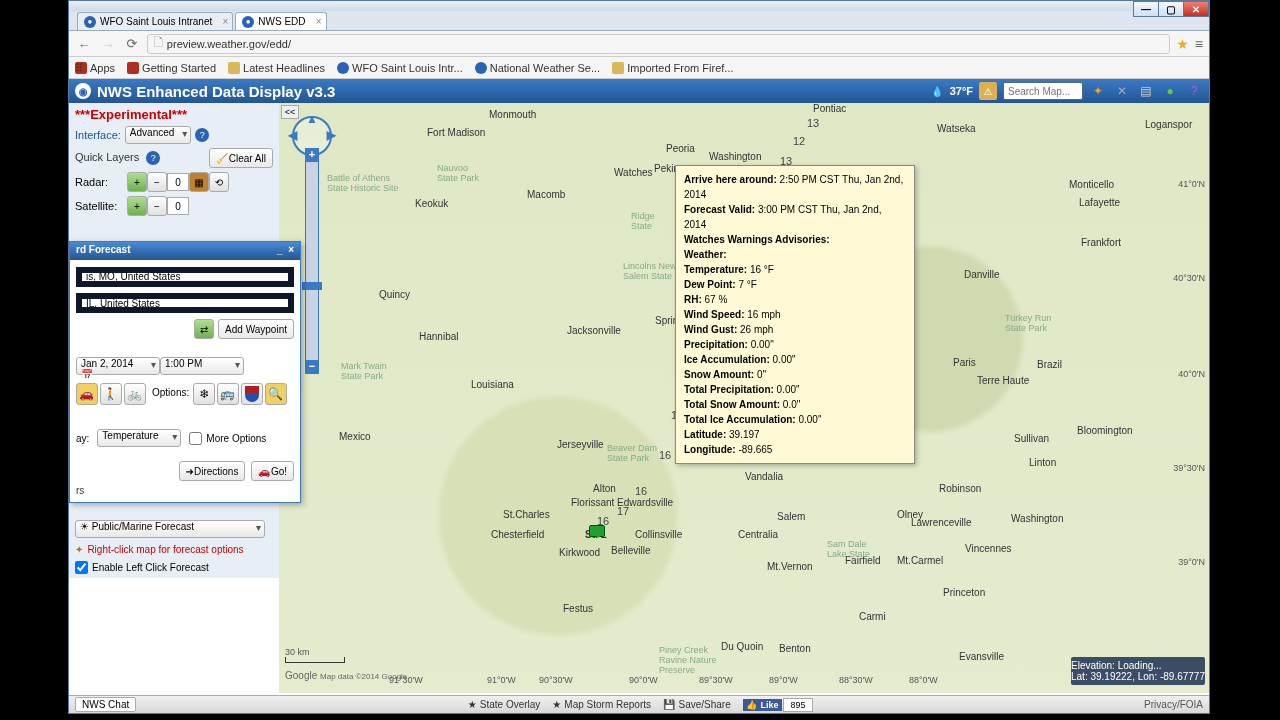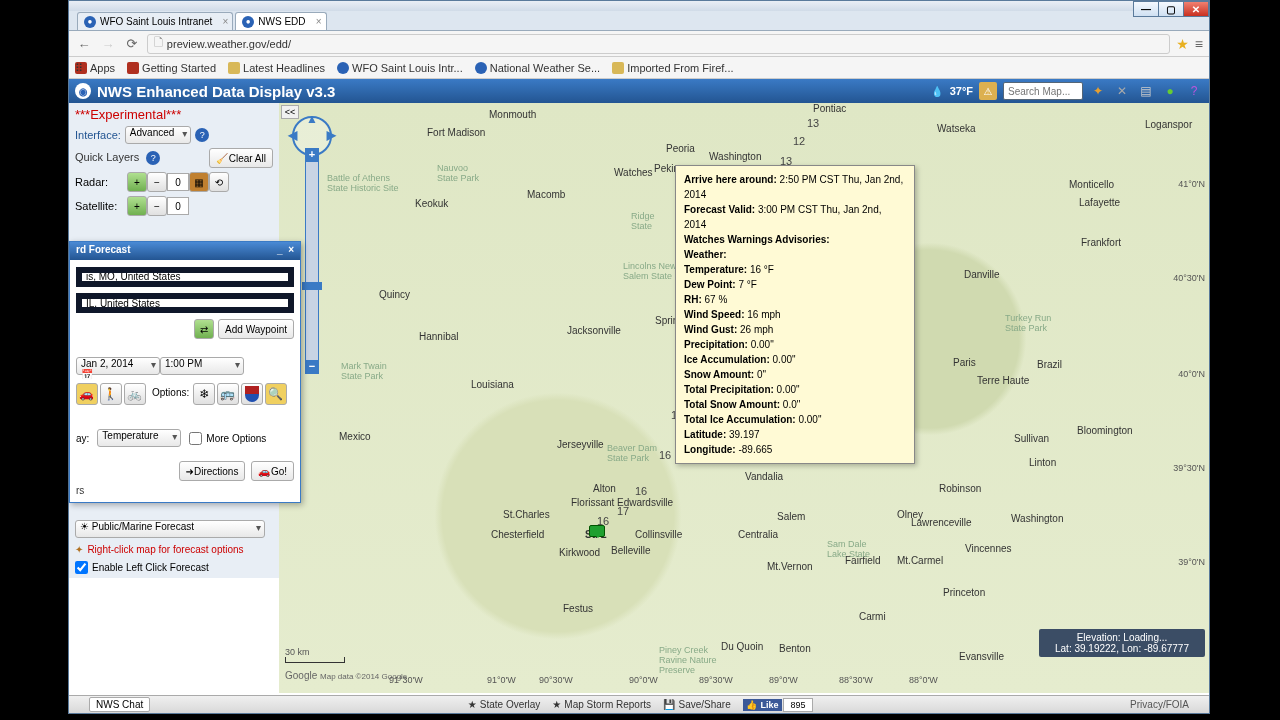--- a/index.html
+++ b/index.html
@@ -29,21 +29,21 @@
 .app-logo{width:16px;height:16px;border-radius:50%;background:#fff;margin-right:6px;display:flex;align-items:center;justify-content:center;color:#2a62b5;font-size:10px;font-weight:bold}
 .app-title{font-size:15px;font-weight:bold;flex:1}
 .app-r{display:flex;align-items:center;gap:6px}
 .temp-ico{color:#8cf;font-size:10px}
 .temp-v{font-size:11px;font-weight:bold}
 .head-btn{width:18px;height:18px;background:#dcb050;border-radius:2px;font-size:10px;display:flex;align-items:center;justify-content:center}
 .search-box{width:80px;height:18px;border:1px solid #567;background:#fff;font-size:10px;color:#888;padding:0 4px;border-radius:2px}
 .tool-ico{width:18px;height:18px;display:flex;align-items:center;justify-content:center;font-size:12px}
 .content{position:relative;height:590px}
 .sidebar{position:absolute;left:0;top:0;width:210px;background:#e8eef5;padding:4px 6px;font-size:11px;z-index:5}
-.exp{color:#c00;font-weight:normal;font-size:13px}
+.exp{color:#c00;font-weight:bold;font-size:13px}
 .collapse-btn{position:absolute;right:-20px;top:2px;width:18px;height:14px;background:#f0f0f0;border:1px solid #aaa;font-size:9px;text-align:center;line-height:12px}
 .row{display:flex;align-items:center;margin:4px 0}
 .lbl{color:#235592;font-weight:normal;margin-right:4px}
 .sel{border:1px solid #aaa;background:linear-gradient(#fff,#e8e8e8);height:18px;font-size:10px;padding:0 16px 0 4px;border-radius:3px;position:relative}
 .sel::after{content:'▾';position:absolute;right:3px;top:1px;color:#555}
 .help-ico{width:14px;height:14px;border-radius:50%;background:#2a62b5;color:#fff;font-size:9px;display:flex;align-items:center;justify-content:center;margin-left:4px}
 .btn{border:1px solid #aaa;background:linear-gradient(#fff,#e8e8e8);height:20px;font-size:10px;padding:0 6px;border-radius:3px;display:flex;align-items:center}
 .ico-btn{width:20px;height:20px;border:1px solid #aaa;background:linear-gradient(#fff,#e0e0e0);border-radius:3px;display:flex;align-items:center;justify-content:center;font-size:10px}
 .ico-btn.g{background:linear-gradient(#b0e090,#70b050)}
 .num-in{width:22px;height:18px;border:1px solid #aaa;text-align:center;font-size:10px}
@@ -68,26 +68,26 @@
 .compass{position:absolute;left:12px;top:12px;width:42px;height:42px;display:flex;align-items:center;justify-content:center}
 .compass-ring{width:40px;height:40px;border:2px solid #3a7ac5;border-radius:50%;position:relative;background:rgba(255,255,255,.3)}
 .compass-arr{position:absolute;font-size:12px;color:#3a7ac5;font-weight:bold}
 .zoom-bar{position:absolute;left:26px;top:58px;width:14px;height:200px;background:#c8d4e4;border:1px solid #3a7ac5}
 .zoom-plus,.zoom-minus{position:absolute;left:-1px;width:14px;height:14px;background:#3a7ac5;color:#fff;text-align:center;line-height:12px;font-size:11px;font-weight:bold}
 .zoom-plus{top:-14px}.zoom-minus{bottom:-14px}
 .zoom-thumb{position:absolute;left:-4px;top:120px;width:20px;height:8px;background:#3a7ac5}
 .tooltip{position:absolute;left:396px;top:62px;width:240px;background:#fffad5;border:1px solid #888;padding:6px 8px;font-size:10px;line-height:15px;box-shadow:2px 2px 5px rgba(0,0,0,.25);z-index:15}
 .tooltip b{font-weight:bold}
 .route-num{position:absolute;font-size:11px;color:#444}
-.coord-box{position:absolute;right:4px;bottom:36px;background:rgba(40,60,90,.9);color:#fff;font-size:10px;padding:3px 16px;text-align:center;border-radius:2px}
+.coord-box{position:absolute;right:4px;bottom:8px;background:rgba(40,60,90,.9);color:#fff;font-size:10px;padding:3px 0;border-radius:2px}
 .scale-box{position:absolute;left:6px;bottom:30px;font-size:9px;color:#555}
 .scale-bar{width:60px;height:6px;border:1px solid #333;border-top:none}
 .goog{position:absolute;left:6px;bottom:12px;font-size:10px;color:#666}
 .lonlat{position:absolute;bottom:8px;font-size:9px;color:#555}
-.status{position:absolute;left:0;right:0;bottom:0;height:18px;background:linear-gradient(#f0f0f0,#d8d8d8);display:flex;align-items:center;font-size:10px;padding:0 20px;border-top:1px solid #aaa}
+.status{position:absolute;left:0;right:0;bottom:0;height:18px;background:linear-gradient(#f0f0f0,#d8d8d8);display:flex;align-items:center;font-size:10px;padding:0 6px;border-top:1px solid #aaa}
 .status-chat{background:#fff;border:1px solid #aaa;padding:1px 6px;border-radius:2px}
 .status-mid{flex:1;display:flex;justify-content:center;gap:12px}
 .stat-btn{display:flex;align-items:center;gap:3px;color:#333}
 .fb-like{background:#3b5998;color:#fff;padding:1px 4px;font-size:9px;font-weight:bold}
 .fb-cnt{background:#fff;border:1px solid #aaa;padding:1px 6px;font-size:9px}
 .marker{position:absolute;left:310px;top:422px;width:16px;height:12px;background:#20a030;border:1px solid #050;border-radius:2px}
 .marker::before{content:'';position:absolute;left:4px;bottom:-6px;border:4px solid transparent;border-top-color:#20a030}
 </style>
 </head>
 <body>

